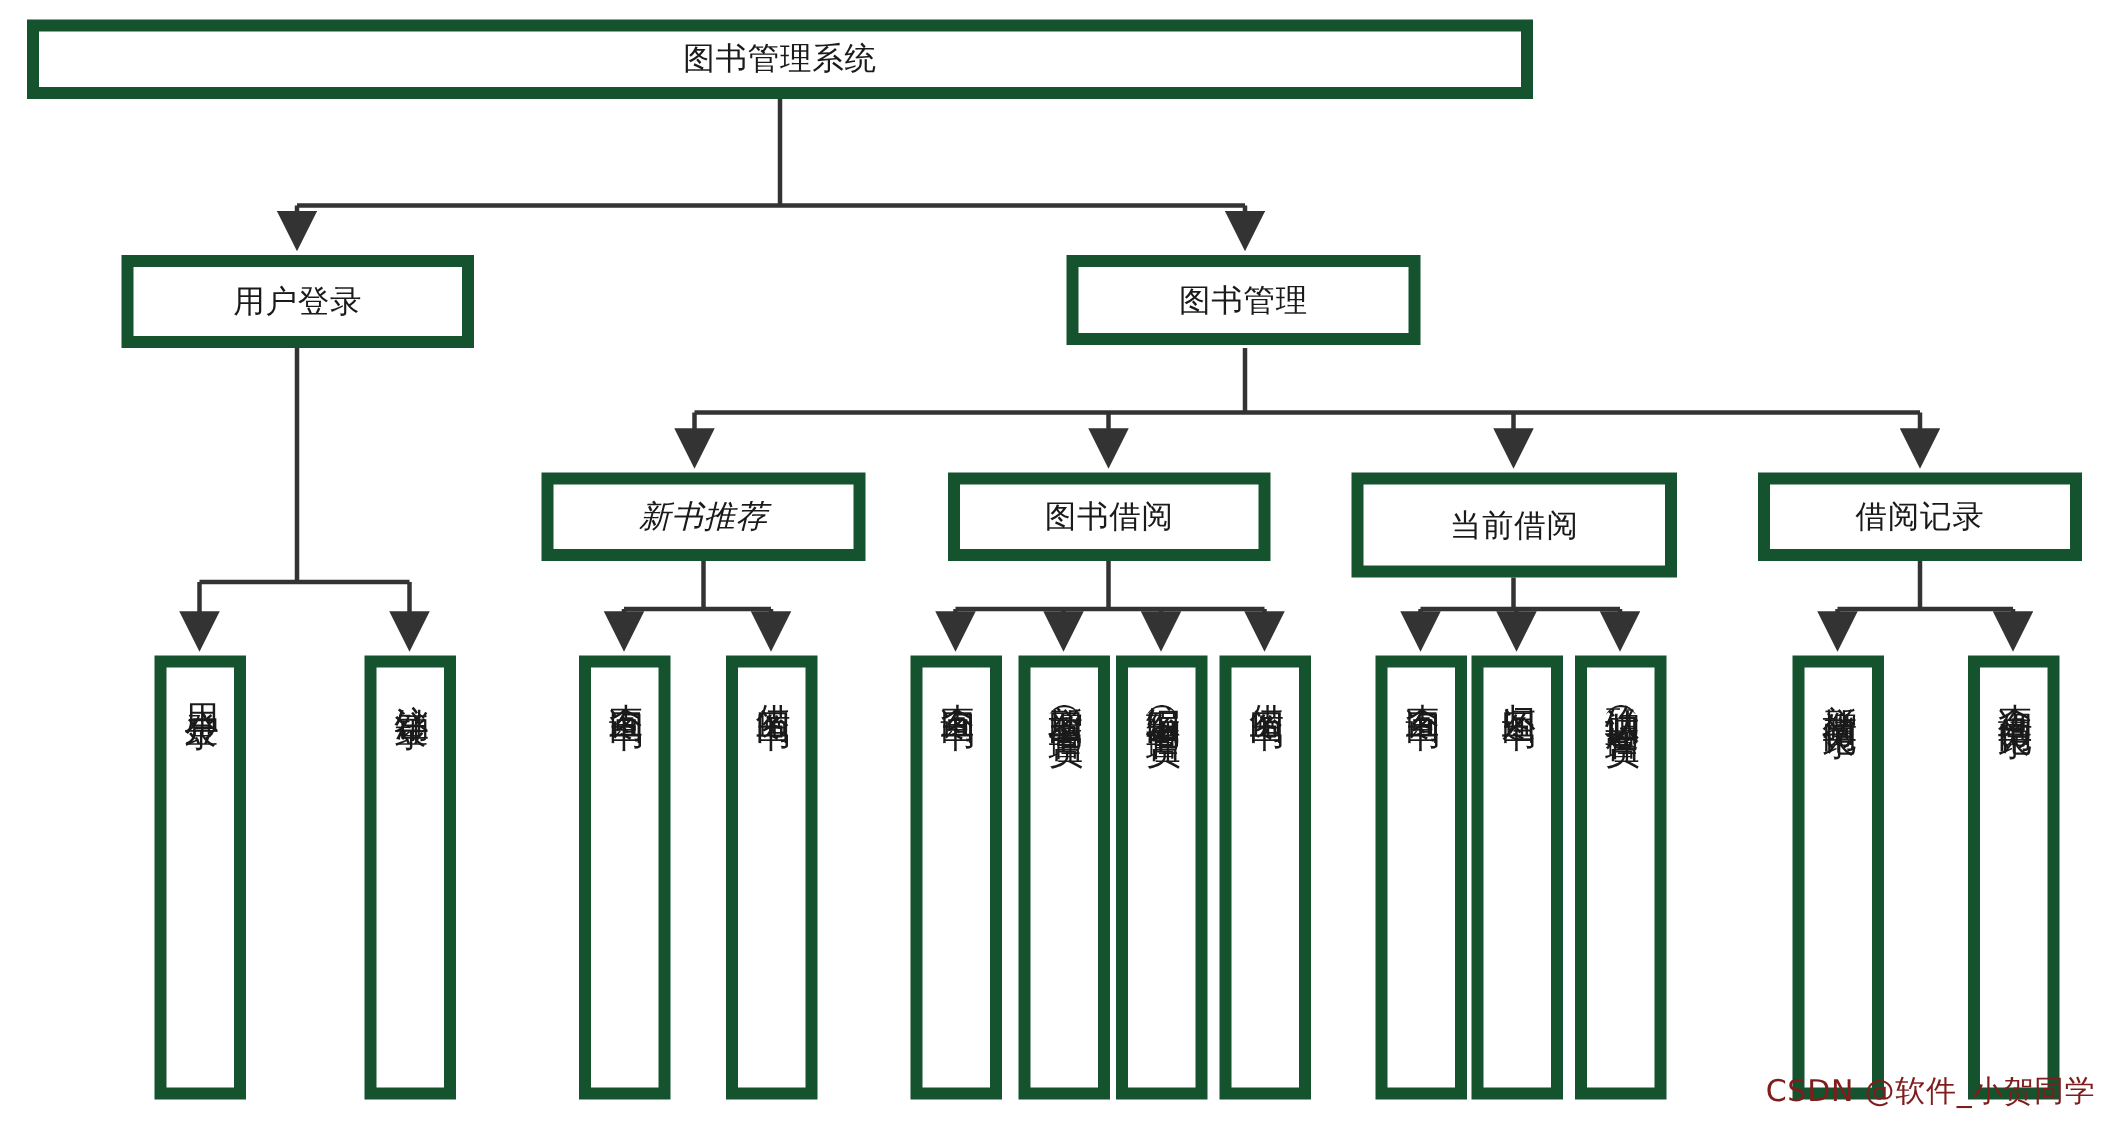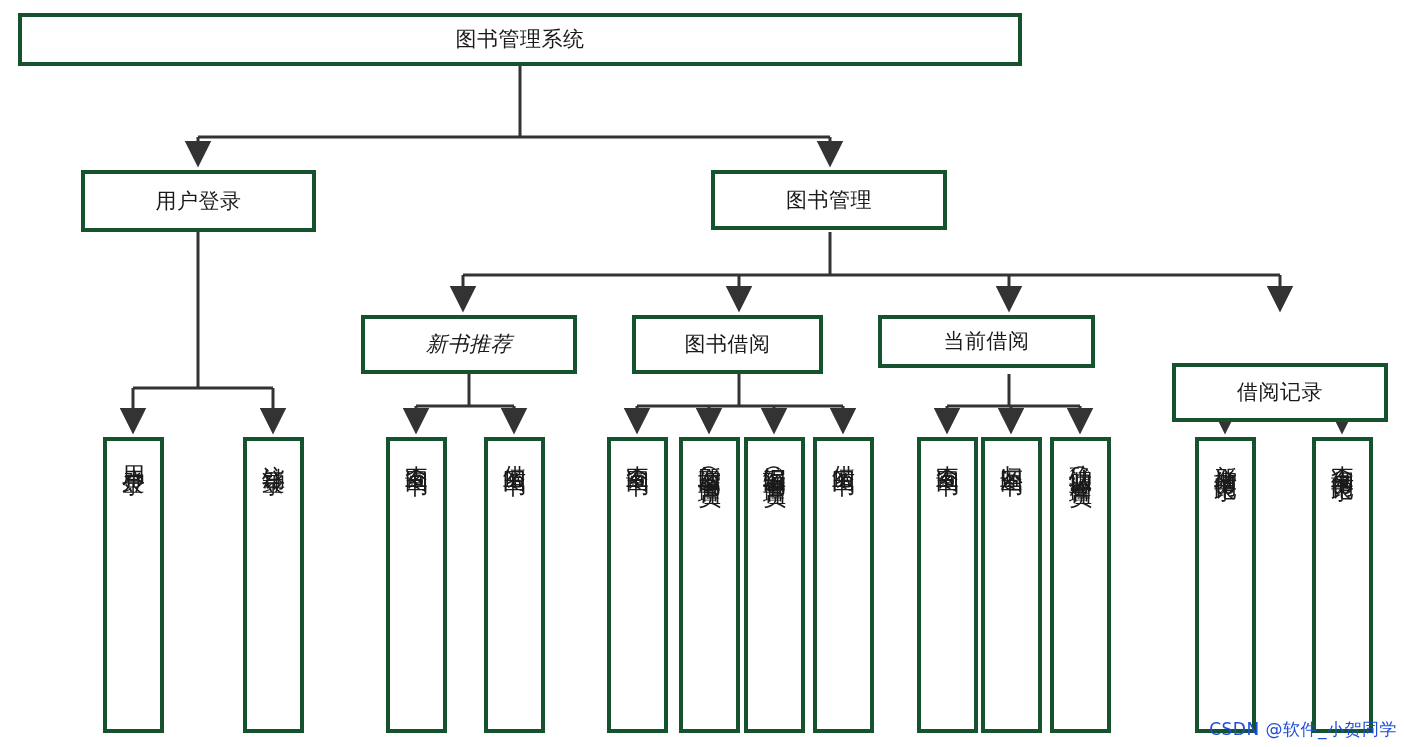--- a/index.html
+++ b/index.html
@@ -22,21 +22,21 @@
     position: absolute;
     left: 0;
     top: 0;
     width: 1405px;
     height: 747px;
   }
   .node {
     position: absolute;
     box-sizing: border-box;
     background: #ffffff;
-    border: 4px solid #14532d;
+    border: 8px solid #14532d;
     display: flex;
     align-items: center;
     justify-content: center;
     color: #1a1a1a;
     z-index: 2;
   }
   .node-label {
     display: block;
     text-align: center;
     line-height: 1.18;
@@ -57,22 +57,22 @@
     text-orientation: upright;
     font-size: 23px;
     line-height: 1.0;
     letter-spacing: 3px;
     white-space: nowrap;
   }
   #watermark {
     position: absolute;
     right: 8px;
     bottom: 6px;
-    font-size: 17px;
-    color: #1d4ed8;
+    font-size: 20px;
+    color: #7f1d1d;
     white-space: nowrap;
     z-index: 3;
     letter-spacing: 0.5px;
   }
 </style>
 </head>
 <body>
 
 <div id="diagram-root">
 
@@ -135,29 +135,29 @@
   </div>
 
   <div class="node horiz" style="left:711px; top:170px; width:236px; height:60px;">
     <span class="node-label">图书管理</span>
   </div>
 
   <div class="node horiz" style="left:361px; top:315px; width:216px; height:59px;font-style:italic;">
     <span class="node-label">新书推荐</span>
   </div>
 
-  <div class="node horiz" style="left:632px; top:315px; width:191px; height:59px;">
+  <div class="node horiz" style="left:632px; top:315px; width:215px; height:59px;">
     <span class="node-label">图书借阅</span>
   </div>
 
-  <div class="node horiz" style="left:878px; top:315px; width:217px; height:53px;align-items:center;">
+  <div class="node horiz" style="left:901px; top:315px; width:217px; height:70px;align-items:center;">
     <span class="node-label">当前借阅</span>
   </div>
 
-  <div class="node horiz" style="left:1172px; top:315px; width:216px; height:59px;margin-top:48px;">
+  <div class="node horiz" style="left:1172px; top:315px; width:216px; height:59px;">
     <span class="node-label">借阅记录</span>
   </div>
 
   <div class="node vert" style="left:103px; top:437px; width:61px; height:296px;">
     <span class="node-label">用户登录</span>
   </div>
 
   <div class="node vert" style="left:243px; top:437px; width:61px; height:296px;">
     <span class="node-label">注销登录</span>
   </div>

